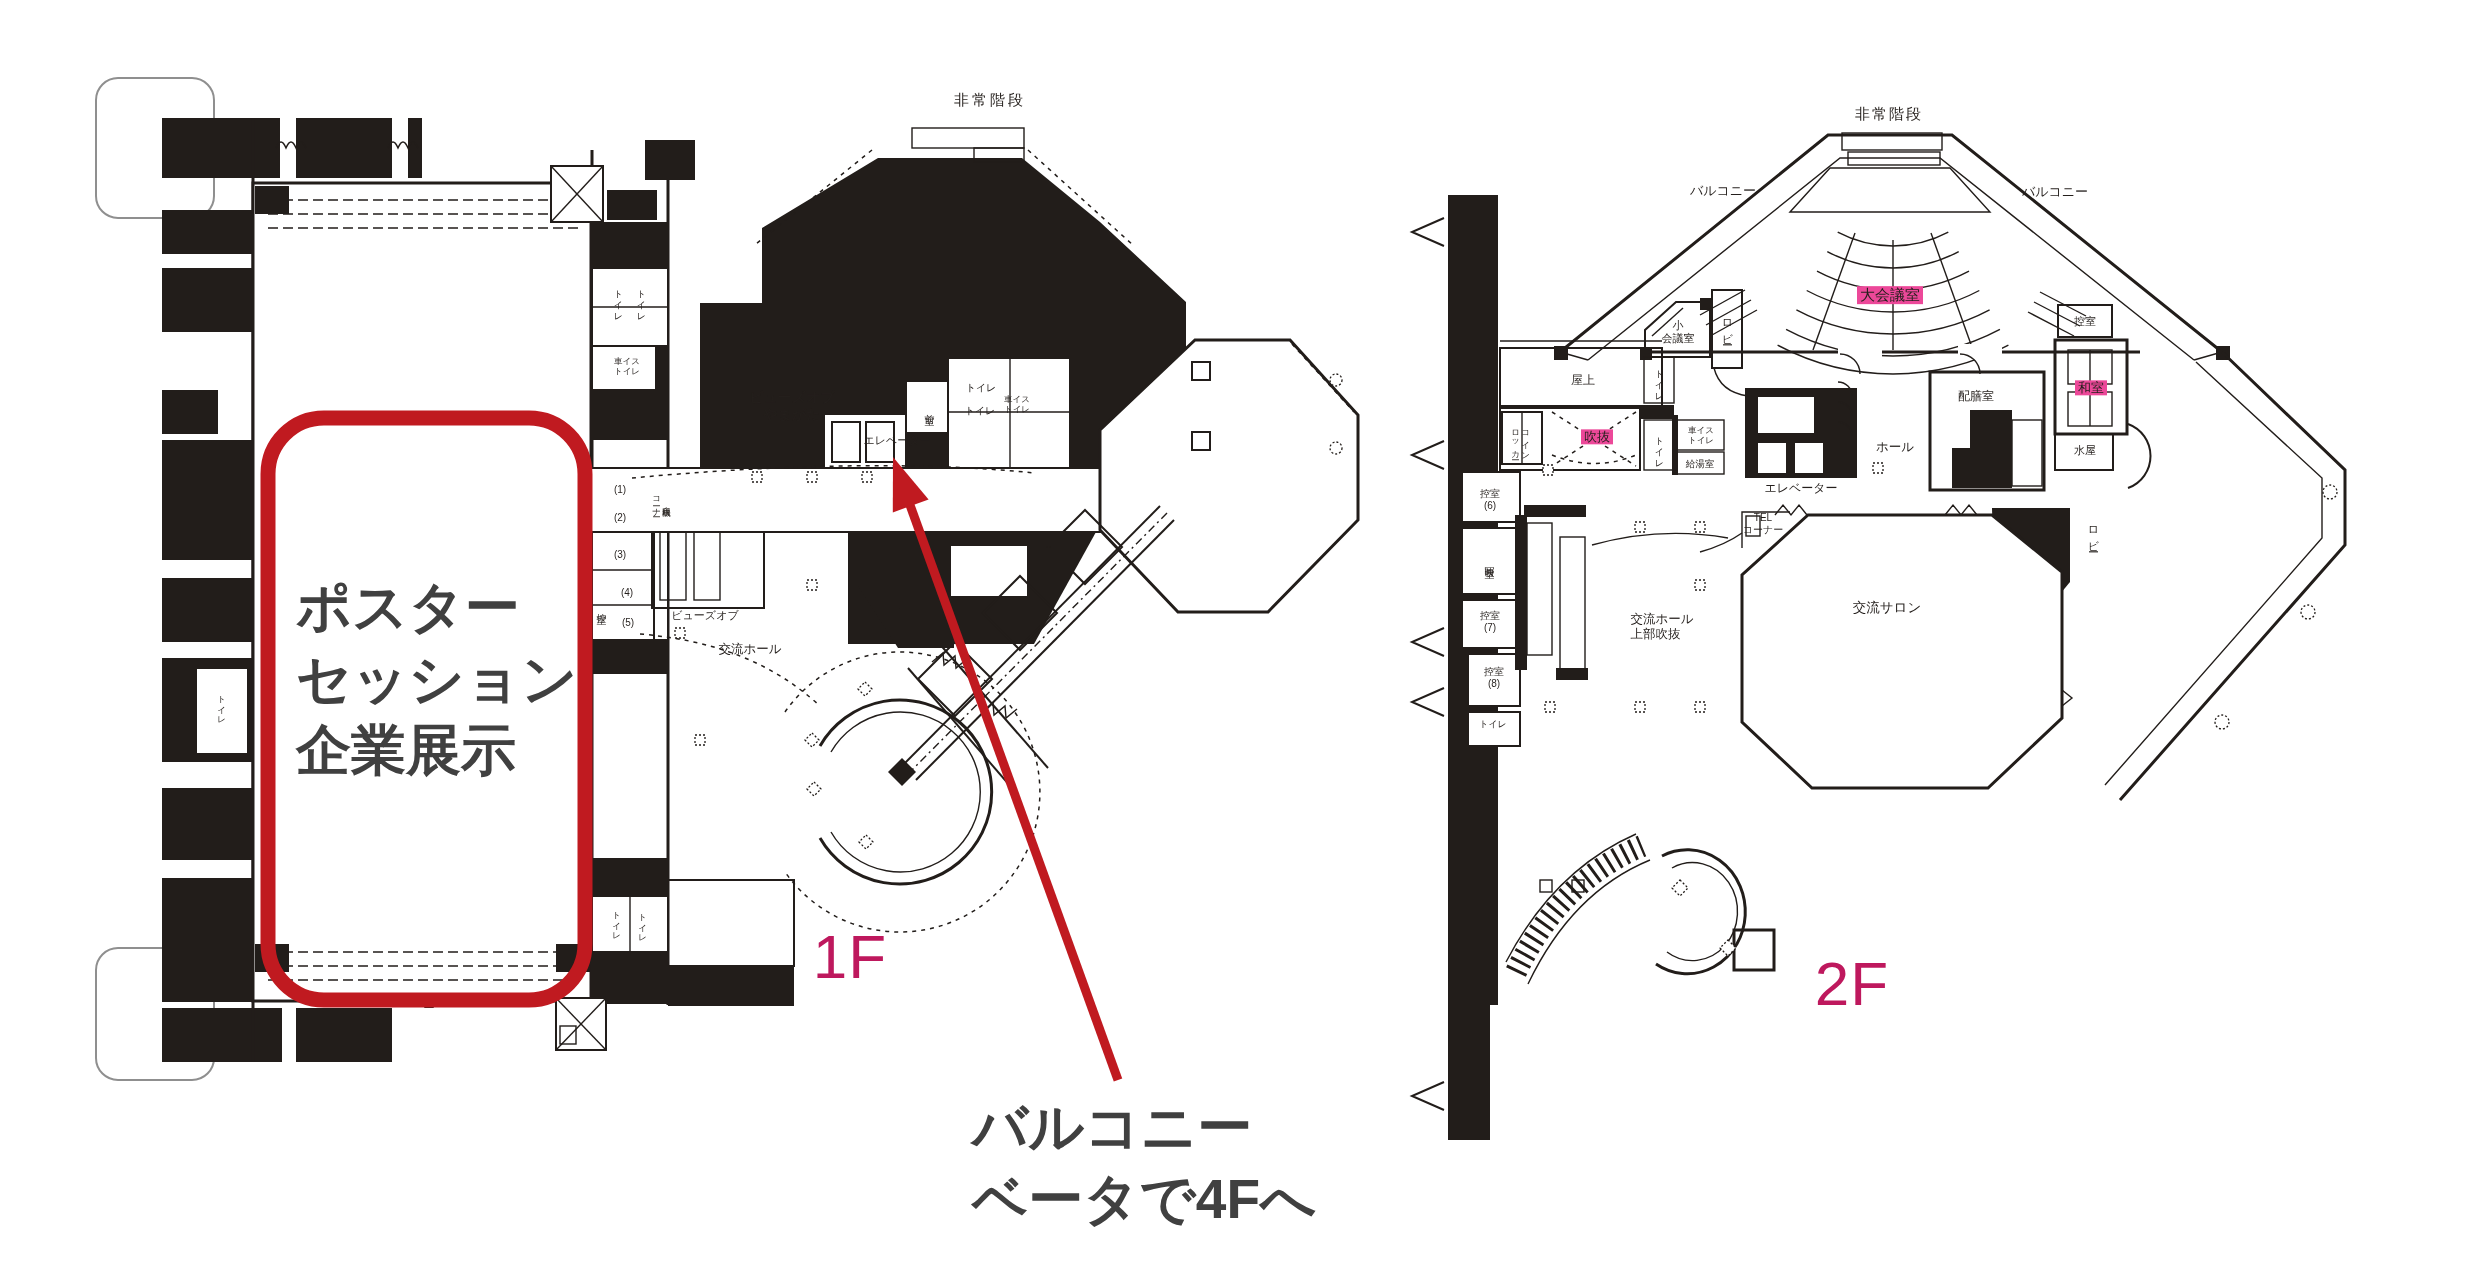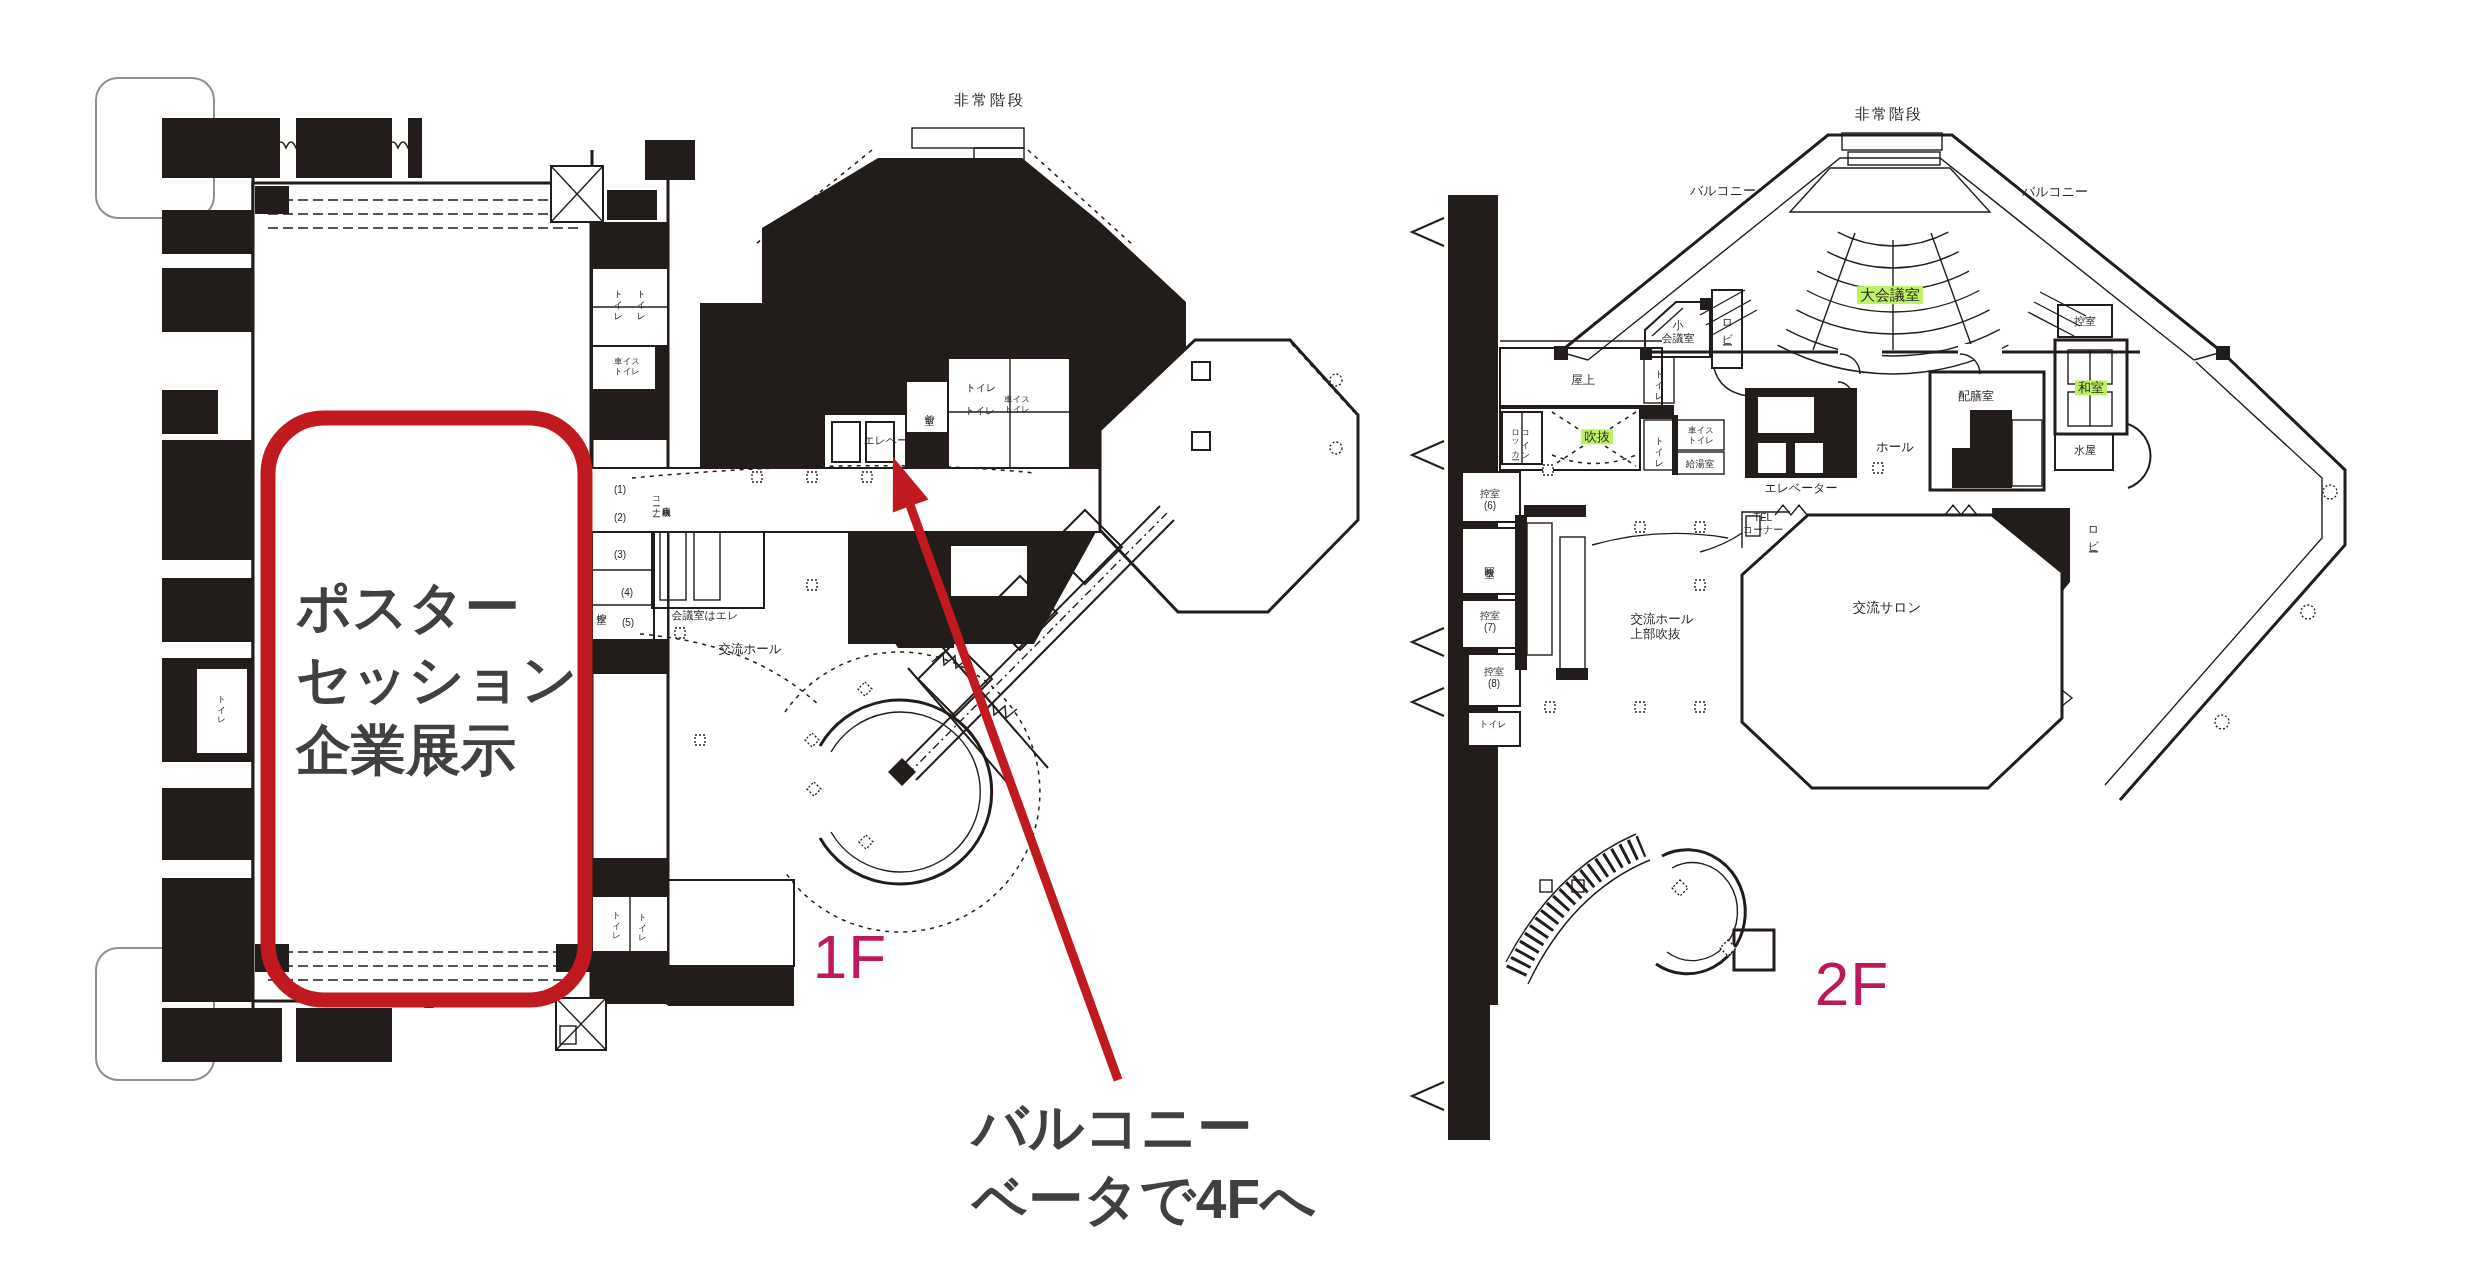--- a/index.html
+++ b/index.html
@@ -3,21 +3,21 @@
 <meta charset="utf-8">
 <style>
   html,body{margin:0;padding:0;background:#fff;width:2480px;height:1280px;overflow:hidden}
   #stage{position:relative;width:2480px;height:1280px;background:#fff;font-family:"Liberation Sans","DejaVu Sans",sans-serif}
   #plan-svg{position:absolute;left:0;top:0;z-index:1}
   .lbl{position:absolute;transform:translate(-50%,-50%);color:#241f1c;white-space:pre-line;
        text-align:center;line-height:1.18;z-index:3;letter-spacing:0}
   .v{writing-mode:vertical-rl;text-orientation:upright;letter-spacing:1px}
   .red{color:#404040;font-weight:600;transform:none;text-align:left;line-height:1.3;z-index:4}
   .fl{color:#be185d;font-weight:400;letter-spacing:1px}
-  .bgw{background:#bef264;padding:0 3px}
+  .bgw{background:#ec4899;padding:0 3px}
   
   .k{fill:#221d1a;stroke:none}
   .w{fill:#fff;stroke:#221d1a;stroke-width:2}
   .w3{fill:#fff;stroke:#221d1a;stroke-width:3}
   .o{fill:none;stroke:#221d1a;stroke-width:2}
   .o1{fill:none;stroke:#221d1a;stroke-width:1.4}
   .o3{fill:none;stroke:#221d1a;stroke-width:3}
   .dd{fill:none;stroke:#221d1a;stroke-width:1.5;stroke-dasharray:4 5}
   .sq{fill:#fff;stroke:#221d1a;stroke-width:1.3;stroke-dasharray:2 2}
   .gray{fill:none;stroke:#8f8f8f;stroke-width:2}
@@ -357,21 +357,21 @@
   <span class="lbl" style="left:627px;top:366px;font-size:8.5px">車イス
 トイレ</span>
   <span class="lbl v" style="left:662px;top:502px;font-size:8.5px">自販機
 コーナー</span>
   <span class="lbl" style="left:620px;top:490px;font-size:10px">(1)</span>
   <span class="lbl" style="left:620px;top:518px;font-size:10px">(2)</span>
   <span class="lbl" style="left:620px;top:555px;font-size:10px">(3)</span>
   <span class="lbl" style="left:627px;top:593px;font-size:10px">(4)</span>
   <span class="lbl" style="left:628px;top:623px;font-size:10px">(5)</span>
   <span class="lbl v" style="left:601px;top:606px;font-size:10px">控室</span>
-  <span class="lbl" style="left:705px;top:615px;font-size:11px">会議室はエレ</span>
+  <span class="lbl" style="left:705px;top:615px;font-size:11px">ビューズオブ</span>
   <span class="lbl" style="left:750px;top:649px;font-size:12.5px">交流ホール</span>
   <span class="lbl v" style="left:617px;top:921px;font-size:8.5px">トイレ</span>
   <span class="lbl v" style="left:643px;top:923px;font-size:8.5px">トイレ</span>
   <span class="lbl v" style="left:222px;top:705px;font-size:8.5px">トイレ</span>
   <span class="lbl fl" style="left:850px;top:957px;font-size:62px">1F</span>
 
   <span class="lbl red" style="left:296px;top:572px;font-size:55px">ポスター
 セッション
 企業展示</span>
   <span class="lbl red" style="left:972px;top:1092px;font-size:55px">バルコニー

